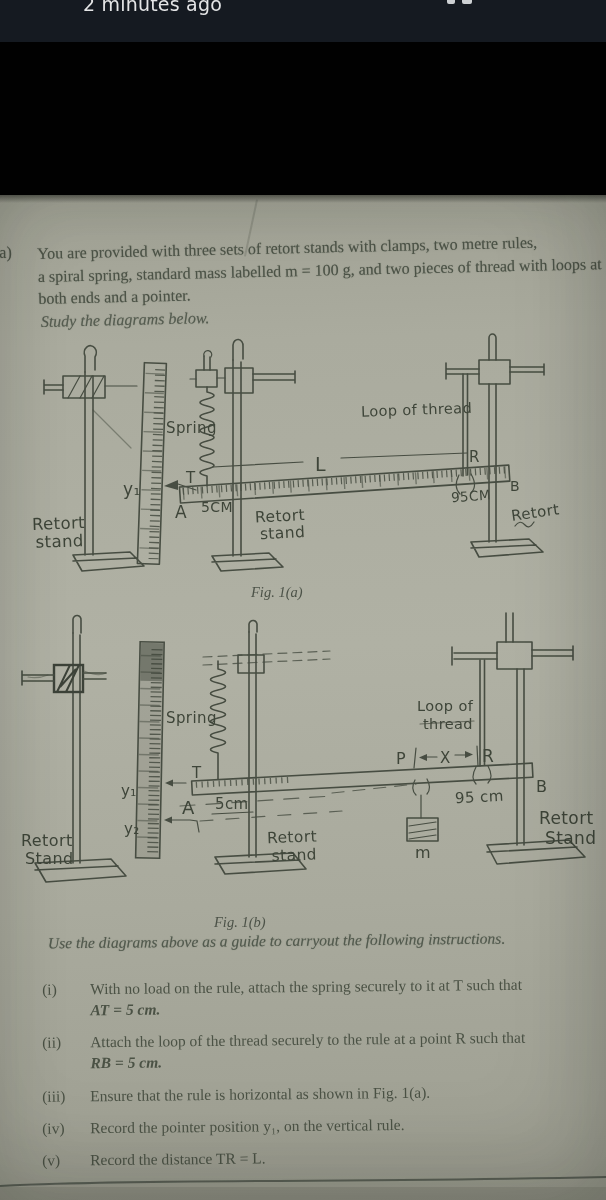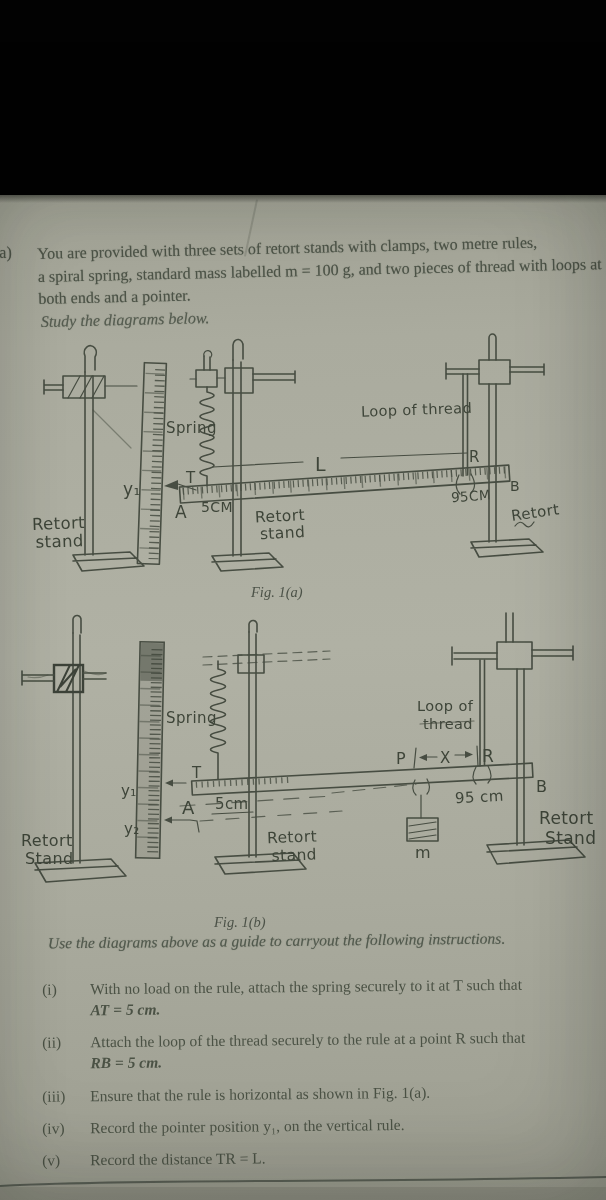--- a/index.html
+++ b/index.html
@@ -47,20 +47,25 @@
   .inst-eq{position:absolute;left:90px;top:21px;font-weight:600;font-style:italic;white-space:nowrap;}
   .inst-eq:empty{display:none;}
   #divider{position:absolute;left:0;top:975px;}
   #bottomstrip{position:absolute;left:0;top:992px;width:606px;height:13px;background:rgba(40,42,34,.10);}
 </style>
 </head>
 <body>
 
 <div id="screen">
 
+  <div id="statusbar">
+    <span class="ts">2 minutes ago</span>
+    <span class="icon-nub" id="nub1"></span>
+    <span class="icon-nub" id="nub2"></span>
+  </div>
 
   <div id="blackgap"></div>
 
   <div id="photo">
     <div class="crease"></div>
 
     <div id="partlabel" class="print">(a)</div>
 
     <div id="para" class="print">
       <div class="pline">You are provided with three sets of retort stands with clamps, two metre rules,</div>

